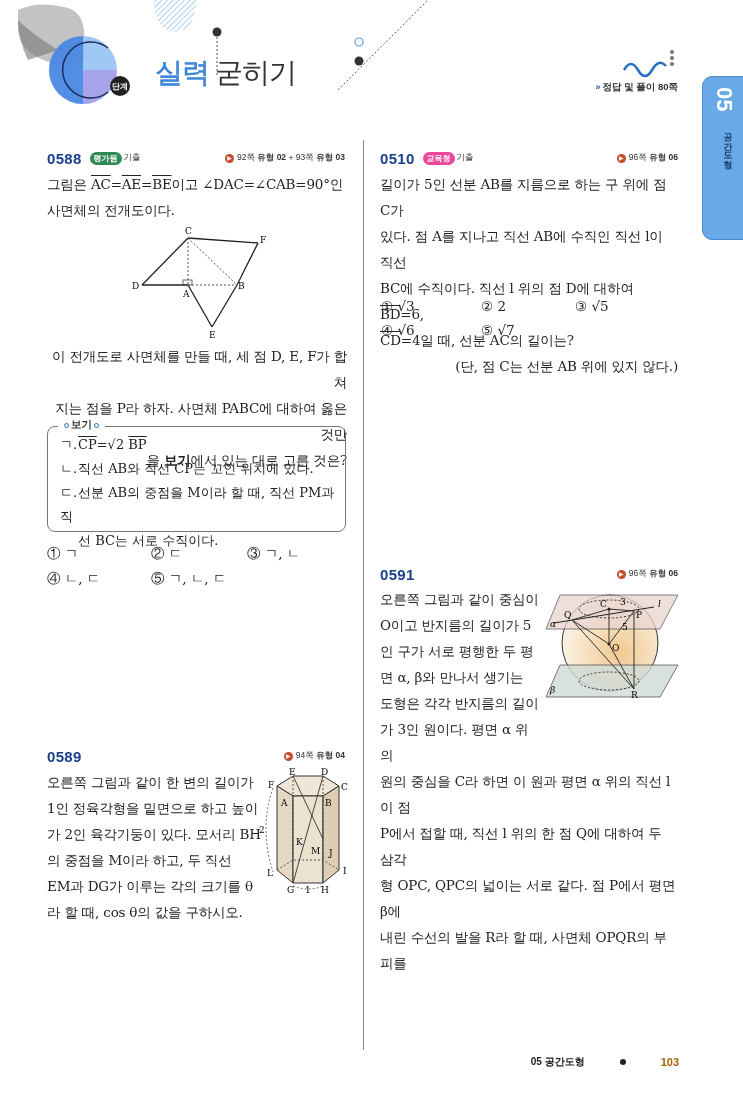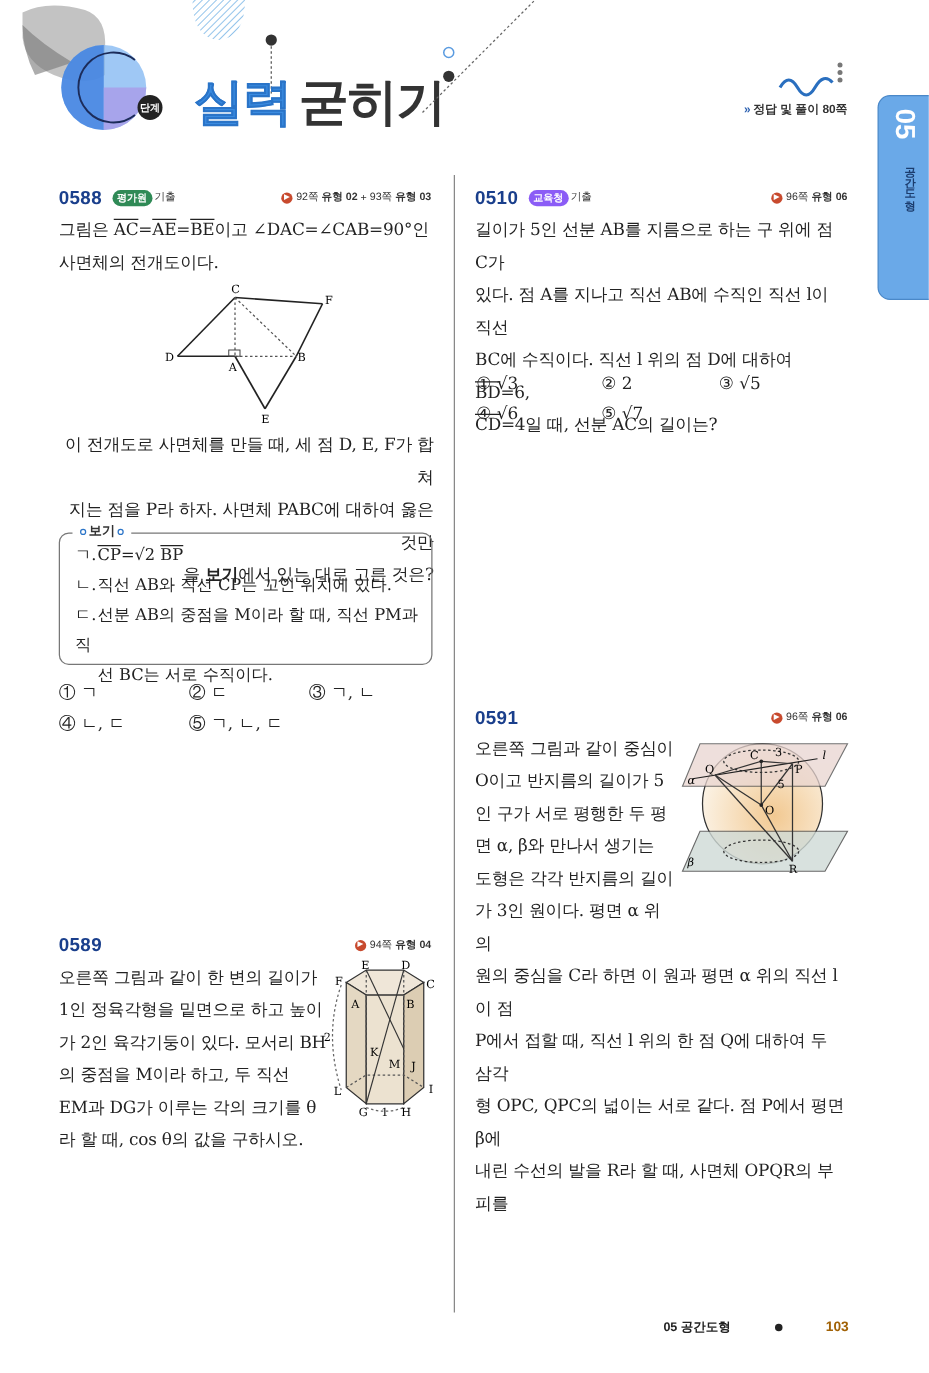--- a/index.html
+++ b/index.html
@@ -4,39 +4,39 @@
 <style>
   * { box-sizing: border-box; margin: 0; padding: 0; }
   html, body { width: 743px; height: 1098px; background: #ffffff; overflow: hidden; }
   body { position: relative; font-family: "DejaVu Serif", "Liberation Serif", serif; color: #222; }
   .sans { font-family: "Liberation Sans", "DejaVu Sans", sans-serif; }
 
   
   .hdr { position: absolute; left: 0; top: 0; width: 743px; height: 120px; }
   .logo { position: absolute; left: 8px; top: 0; width: 110px; height: 110px; }
   .stage-badge { position: absolute; left: 110px; top: 76px; width: 20px; height: 20px; border-radius: 50%; background: #222; color: #fff; font-size: 8px; font-weight: bold; display: flex; align-items: center; justify-content: center; font-family: "Liberation Sans", sans-serif; }
-  .title-main { position: absolute; left: 155px; top: 54px; font-family: "Liberation Sans", sans-serif; font-weight: 700; font-size: 40px; letter-spacing: -1px; }
+  .title-main { position: absolute; left: 155px; top: 54px; font-family: "Liberation Sans", sans-serif; font-weight: 400; font-size: 28px; letter-spacing: -1px; }
   .title-blue { color: #3a8be0; -webkit-text-stroke: 0.5px #2a74c8; }
   .title-black { color: #333; margin-left: 6px; }
   .answer-ref { position: absolute; right: 65px; top: 81px; font-family: "Liberation Sans", sans-serif; font-size: 9.5px; font-weight: bold; color: #333; }
   .answer-ref .chev { color: #2a5fb0; margin-right: 2px; }
 
   
   .sidetab { position: absolute; left: 702px; top: 76px; width: 44px; height: 164px; background: #6aa9e8; border-radius: 10px 0 0 10px; border: 1px solid #4a88c8; }
   .sidetab .num { position: absolute; left: 10px; top: 10px; transform: rotate(90deg); transform-origin: left top; left: 34px; font-family: "Liberation Sans", sans-serif; font-weight: 900; color: #fff; font-size: 22px; }
   .sidetab .lbl { position: absolute; left: 18px; top: 50px; writing-mode: vertical-rl; font-family: "Liberation Sans", sans-serif; font-size: 9px; font-weight: bold; color: #1c3d6e; }
 
   
   .divider { position: absolute; left: 363px; top: 140px; width: 0; height: 910px; border-left: 1px solid #888; }
   .prob { position: absolute; }
   .prob-head { display: flex; align-items: center; height: 18px; }
   .prob-num { font-family: "Liberation Sans", sans-serif; font-weight: bold; font-size: 15px; color: #1a3f8c; letter-spacing: 0.3px; }
   .src-badge { margin-left: 8px; font-family: "Liberation Sans", sans-serif; font-size: 8px; font-weight: bold; color: #fff; border-radius: 7px; padding: 1px 4px; }
   .src-badge.green { background: #2f8a56; }
-  .src-badge.red { background: #8b5cf6; }
+  .src-badge.red { background: #ec4899; }
   .src-suffix { font-family: "Liberation Sans", sans-serif; font-size: 8.5px; margin-left: 2px; color: #333; }
   .ref { margin-left: auto; font-family: "Liberation Sans", sans-serif; font-size: 8.5px; color: #333; display: flex; align-items: center; }
   .ref .arrow { display: inline-block; width: 9px; height: 9px; border-radius: 50%; background: #c84a2e; color: #fff; font-size: 6px; line-height: 9px; text-align: center; margin-right: 3px; }
   .ref b { font-weight: bold; }
   .body-text { font-size: 13.5px; line-height: 26px; letter-spacing: -0.2px; }
   .ovl { text-decoration: overline; }
   .figure { position: absolute; }
 
   .bogi { position: absolute; border: 1.2px solid #777; border-radius: 8px; }
   .bogi-title { position: absolute; left: 10px; top: -9px; background: #fff; padding: 0 4px; font-family: "Liberation Sans", sans-serif; font-weight: bold; font-size: 10.5px; color: #333; }
@@ -215,20 +215,21 @@
     <span class="ref">
       <span class="arrow">▶</span>
       <span>96쪽</span>&nbsp;<b>유형 06</b>
     </span>
   </div>
   <div class="body-text" style="margin-top:4px">
     <div>길이가 5인 선분 AB를 지름으로 하는 구 위에 점 C가</div>
     <div>있다. 점 A를 지나고 직선 AB에 수직인 직선 l이 직선</div>
     <div><span>BC에 수직이다. 직선 l 위의 점 D에 대하여 </span><span class="ovl">BD</span><span>=6,</span></div>
     <div><span class="ovl">CD</span><span>=4일 때, 선분 AC의 길이는?</span></div>
+    <div style="text-align:right">(단, 점 C는 선분 AB 위에 있지 않다.)</div>
   </div>
 </div>
 
 <div class="choices" style="left:381px;top:298px;width:300px;height:50px;">
   <span class="choice" style="left:0;top:0">① √3</span>
   <span class="choice" style="left:100px;top:0">② 2</span>
   <span class="choice" style="left:194px;top:0">③ √5</span>
   <span class="choice" style="left:0;top:24px">④ √6</span>
   <span class="choice" style="left:100px;top:24px">⑤ √7</span>
 </div>

